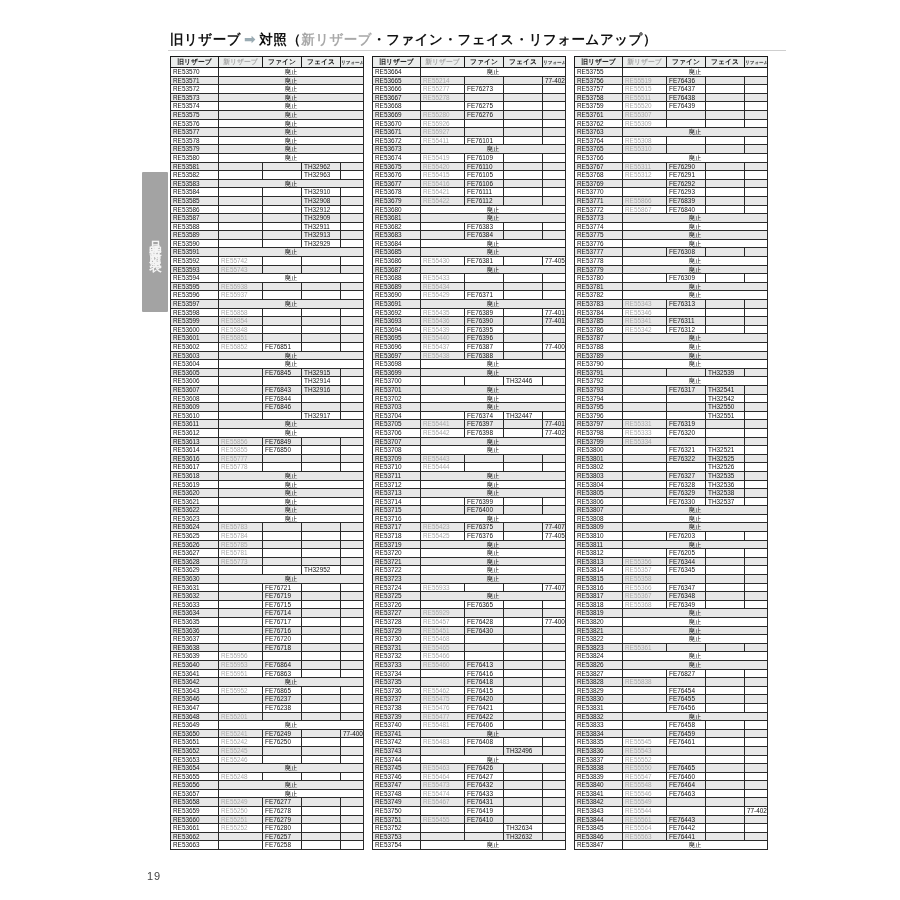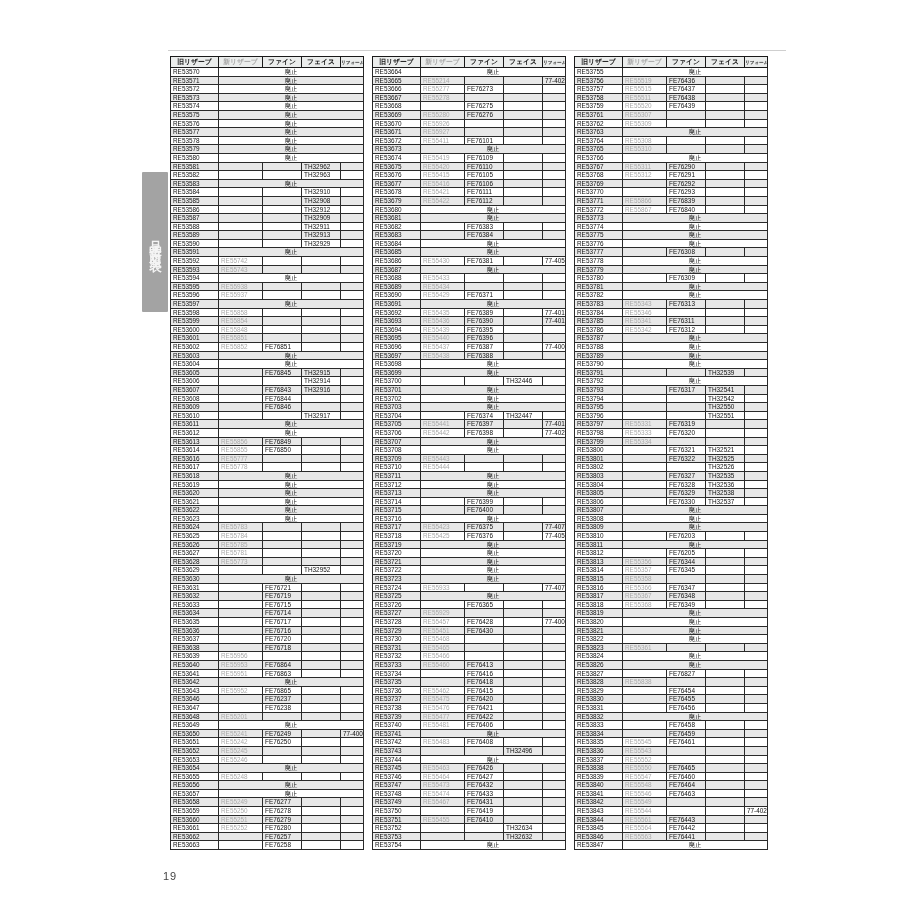--- a/index.html
+++ b/index.html
@@ -51,29 +51,32 @@
   table.ref td{
     border:1px solid #2a2a2a;height:7.6px;line-height:7.6px;
     font-size:6.4px;padding:0 0 0 2px;overflow:hidden;white-space:nowrap;
     background:#fff;
   }
   table.ref tr.alt td{background:#e8e8e8;}
   table.ref td.gray{color:#a9a9a9;}
   table.ref td.disc{text-align:center;padding:0;}
 
   .page-num{
-    position:absolute;left:163px;top:870px;
+    position:absolute;left:147px;top:870px;
     font-size:11px;color:#444;letter-spacing:1px;
   }
 </style>
 </head>
 <body>
 
 <div class="page">
 
+  <div class="title">
+    <span>旧リザーブ</span><span class="arrow">➡</span><span>対照（</span><span class="gray">新リザーブ</span><span>・ファイン・フェイス・リフォームアップ）</span>
+  </div>
   <div class="title-rule"></div>
 
   <div class="side-tab">
     <span>品番対照表</span>
   </div>
 
   <div class="tbl-wrap" id="t1">
     <table class="ref">
         <colgroup>
           <col class="c-old">

